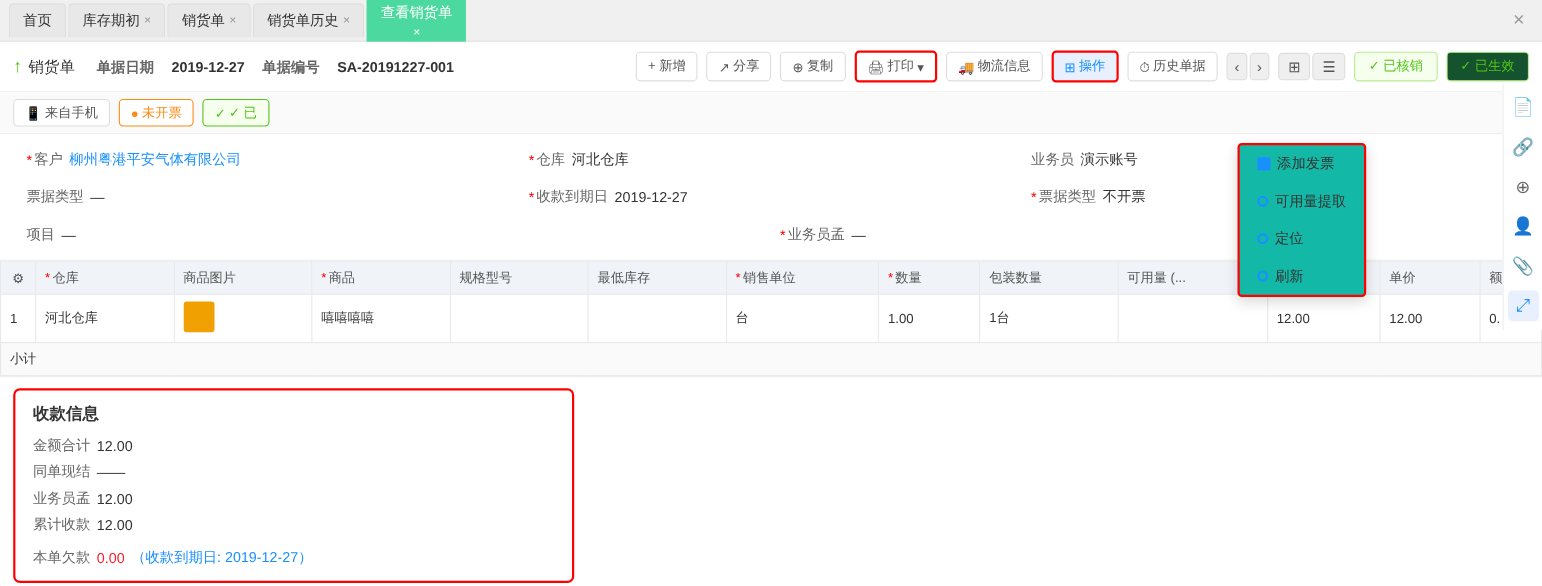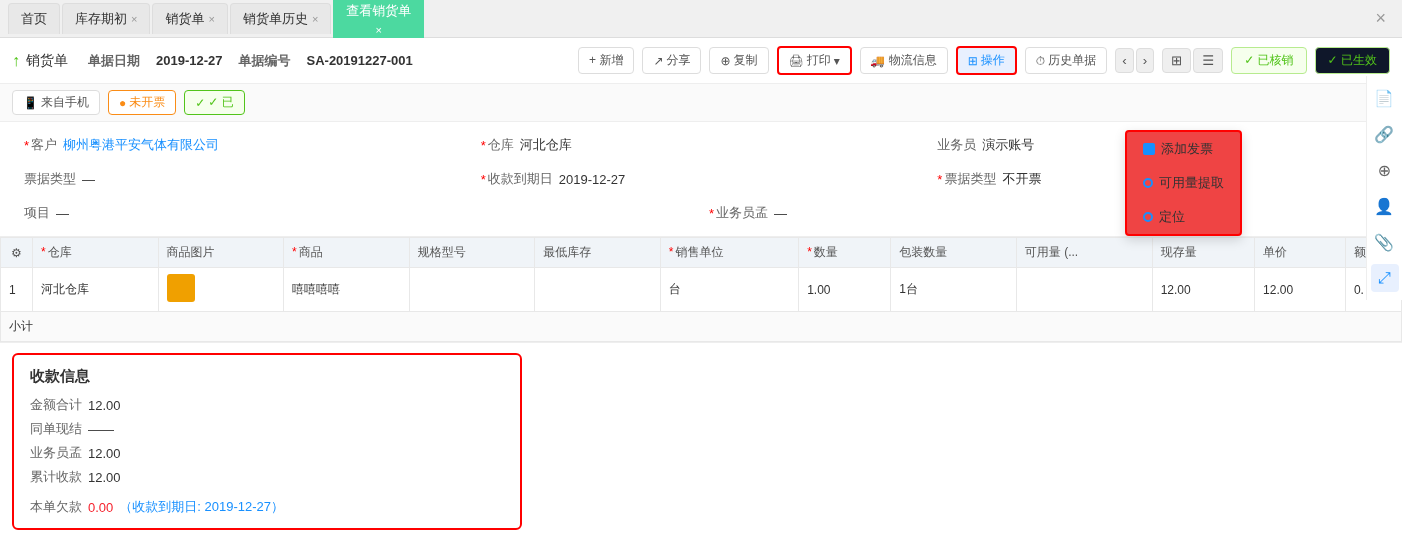--- a/index.html
+++ b/index.html
@@ -39,21 +39,21 @@
       display: flex; align-items: center; gap: 3px; padding: 4px 10px;
       border: 1px solid #ddd; border-radius: 4px; cursor: pointer;
       font-size: 12px; color: #555; background: #fff;
     }
     .action-btn.active-op { background: #e8f0fe; border-color: #1890ff; color: #1890ff; border: 2px solid red; }
     .status-btn {
       padding: 4px 12px; border-radius: 4px; font-size: 12px; cursor: pointer;
       border: 1px solid #ddd;
     }
     .status-btn.green { background: #f6ffed; color: #52c41a; border-color: #b7eb8f; }
-    .status-btn.green2 { background: #0f172a; color: #52c41a; border-color: #b7eb8f; }
+    .status-btn.green2 { background: #14532d; color: #52c41a; border-color: #b7eb8f; }
     .nav-arrows { display: flex; gap: 2px; }
     .nav-arrow { padding: 4px 6px; border: 1px solid #ddd; border-radius: 4px; cursor: pointer; color: #555; }
     .view-toggle { display: flex; gap: 2px; }
     .view-btn { padding: 4px 8px; border: 1px solid #ddd; border-radius: 4px; cursor: pointer; color: #555; }
 
     
     .sub-actions {
       display: flex; align-items: center; padding: 6px 12px; border-bottom: 1px solid #eee;
       background: #fafafa; gap: 8px;
     }
@@ -109,21 +109,21 @@
     .payment-grid { display: grid; grid-template-columns: 1fr; gap: 6px 20px; }
     .payment-item { display: flex; align-items: center; gap: 6px; font-size: 13px; }
     .payment-label { color: #666; }
     .payment-value { color: #333; }
     .payment-value.red { color: #f5222d; }
     .payment-value.date { color: #1890ff; }
 
     
     .dropdown-menu {
       position: absolute; top: 92px; right: 160px;
-      background: #ef4444; border: 1px solid #e8e8e8; border-radius: 4px;
+      background: #14b8a6; border: 1px solid #e8e8e8; border-radius: 4px;
       box-shadow: 0 4px 12px rgba(0,0,0,0.15); z-index: 100; min-width: 100px;
       border: 2px solid red;
       text-align: center;
     }
     .dropdown-item {
       padding: 8px 16px; cursor: pointer; display: flex; align-items: center; gap: 6px;
       font-size: 13px; color: #333;
     }
     .dot-square { width: 12px; height: 12px; background: #1890ff; border-radius: 2px; display: inline-block; }
     .dot-circle-blue { width: 10px; height: 10px; border-radius: 50%; border: 2px solid #1890ff; display: inline-block; }
@@ -368,20 +368,24 @@
         <span>添加发票</span>
       </div>
       <div class="dropdown-item">
         <span class="dot-circle-blue"></span>
         <span>可用量提取</span>
       </div>
       <div class="dropdown-item">
         <span class="dot-circle-blue"></span>
         <span>定位</span>
       </div>
+      <div class="dropdown-item">
+        <span class="dot-circle-blue"></span>
+        <span>刷新</span>
+      </div>
     </div>
 
     <div class="right-sidebar">
       <div class="sidebar-icon">📄</div>
       <div class="sidebar-icon">🔗</div>
       <div class="sidebar-icon">⊕</div>
       <div class="sidebar-icon">👤</div>
       <div class="sidebar-icon">📎</div>
       <div class="sidebar-icon active">⤢</div>
     </div>

